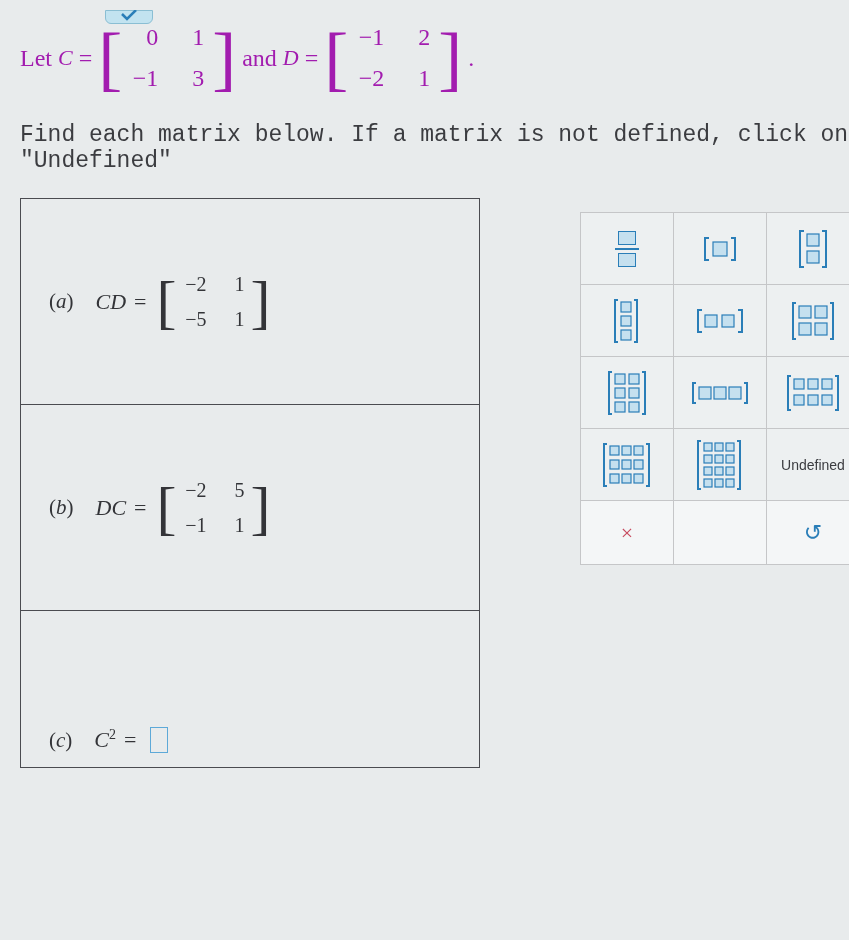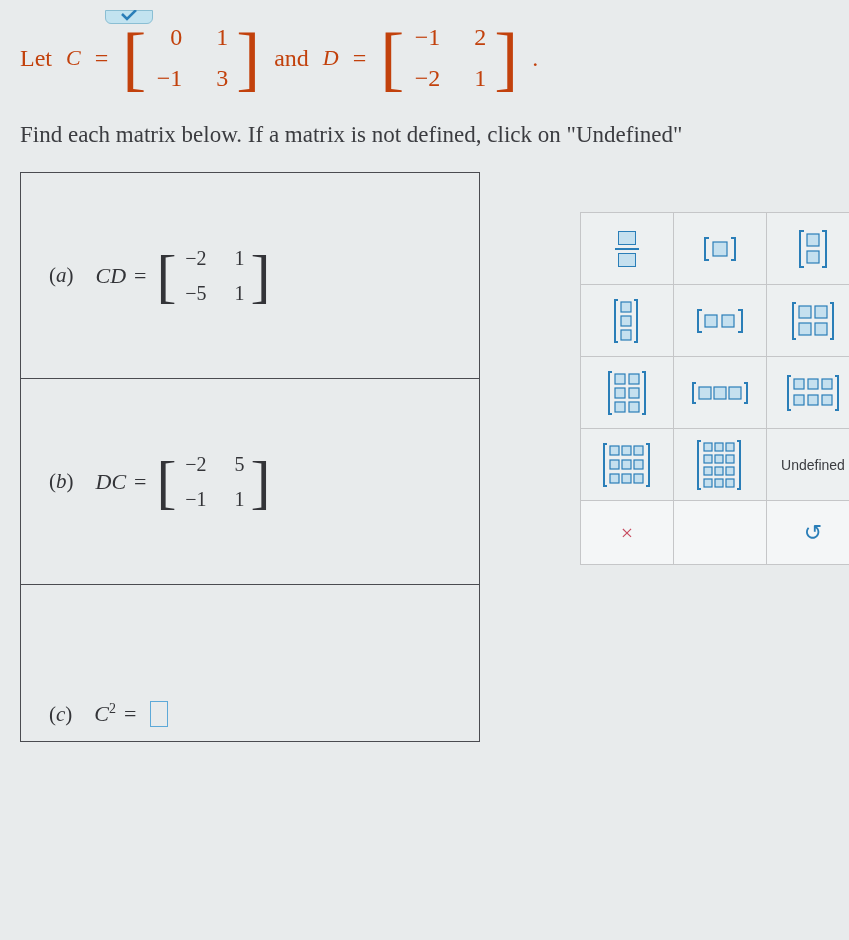--- a/index.html
+++ b/index.html
@@ -30,24 +30,24 @@
       align-items: center;
       justify-content: center;
       color: #2a7eb8;
       font-weight: bold;
       font-size: 20px;
       padding-bottom: 2px;
     }
     .problem-statement {
       display: flex;
       align-items: center;
-      gap: 14px;
+      gap: 6px;
       margin-top: -6px;
       font-size: 24px;
-      color: #c2410c;
+      color: #a21caf;
     }
     .matrix {
       display: inline-flex;
       align-items: center;
     }
     .matrix-bracket {
       font-size: 72px;
       line-height: 0.7;
       font-weight: 100;
       font-family: 'Times New Roman', serif;
@@ -77,20 +77,21 @@
       gap: 14px;
     }
     .small-matrix .matrix-cell {
       min-width: 24px;
       font-size: 20px;
     }
     .instructions {
       margin: 24px 0;
       font-size: 23px;
       color: #3b3c40;
+      font-family: Liberation Mono, monospace;
     }
     .answer-table {
       border: 1.5px solid #4a4b50;
       width: 460px;
       margin-top: 8px;
     }
     .answer-row {
       border-bottom: 1.5px solid #4a4b50;
       height: 206px;
       display: flex;

